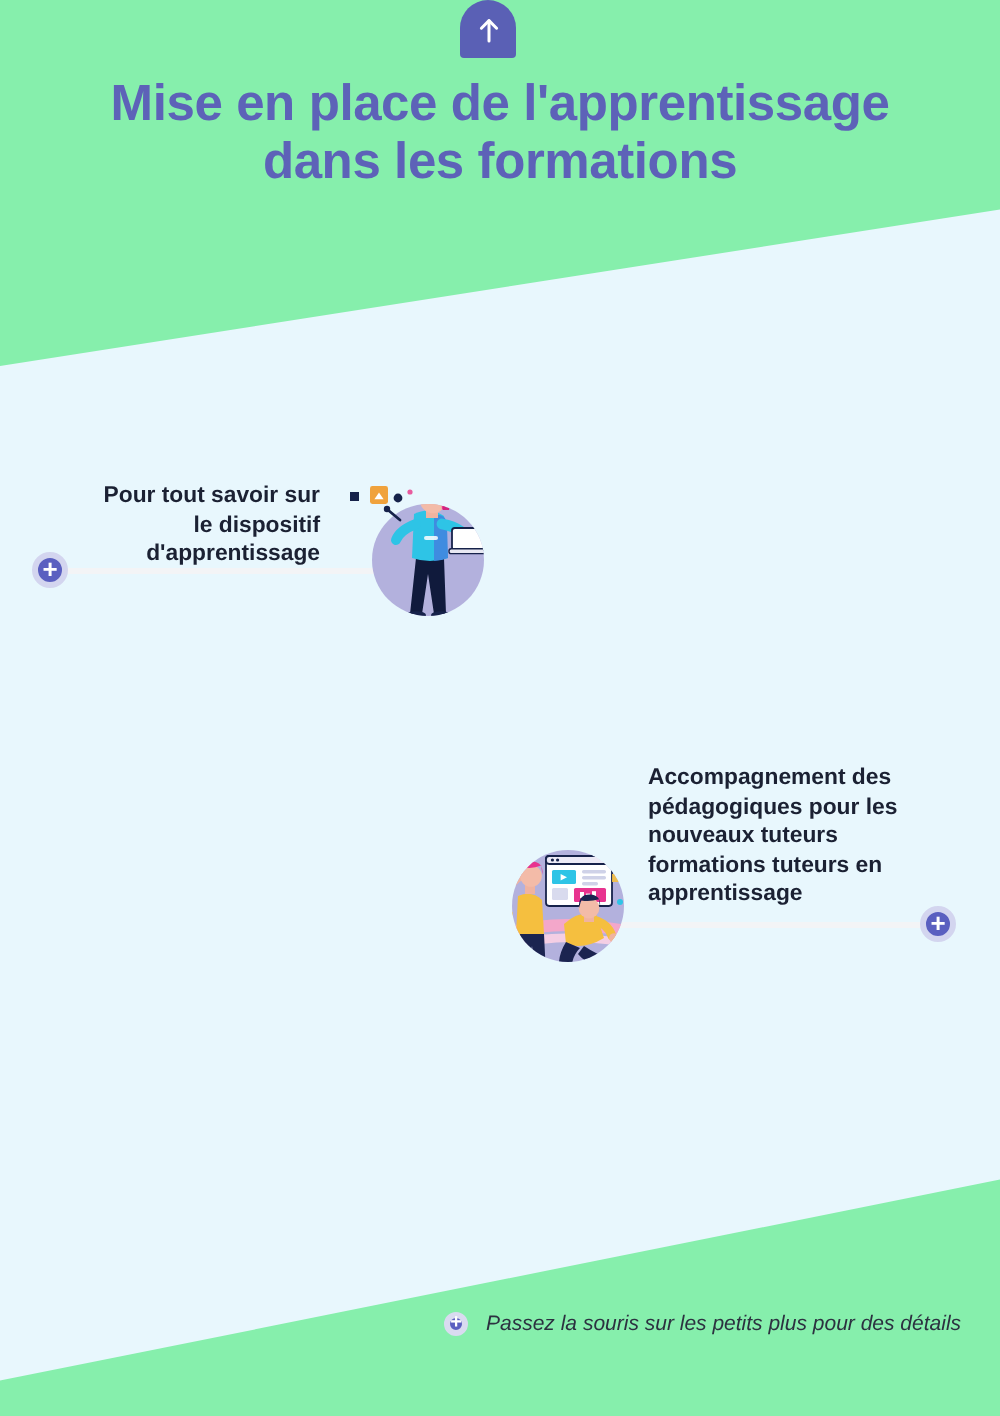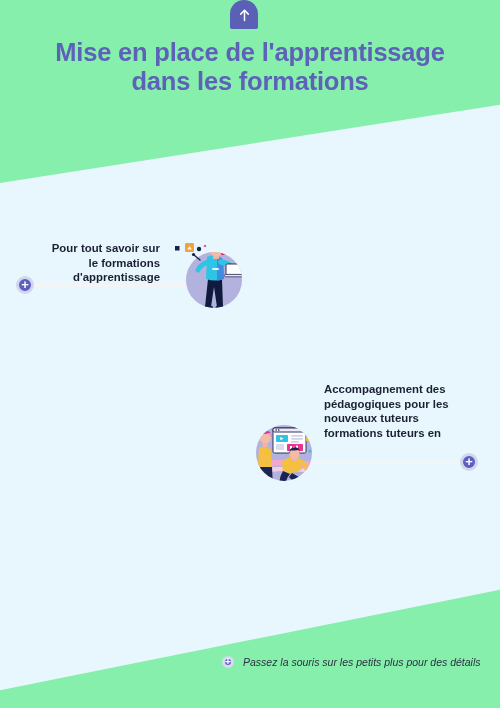--- a/index.html
+++ b/index.html
@@ -177,21 +177,21 @@
   <div class="row">
 
     <div class="connector" style="left:25px; top:284px; width:190px;"></div>
 
     <div class="plus-btn" style="left:16px; top:276px;">
       <span class="glyph">+</span>
     </div>
 
     <div class="row-label right-align" style="left:24px; top:241px; width:136px;">
       <span style="display:block">Pour tout savoir sur</span>
-      <span style="display:block">le formations</span>
+      <span style="display:block">le dispositif</span>
       <span style="display:block">d'apprentissage</span>
     </div>
 
     <div class="illus" style="left:172px; top:241px;">
       <svg width="74" height="70" viewBox="0 0 74 70">
         <defs>
           <clipPath id="clipCircle1">
               <circle cx="42" cy="39" r="28"></circle>
             </clipPath>
         </defs>
@@ -242,20 +242,21 @@
 
     <div class="plus-btn" style="left:460px; top:453px;">
       <span class="glyph">+</span>
     </div>
 
     <div class="row-label left-align" style="left:324px; top:382px; width:150px;">
       <span style="display:block">Accompagnement des</span>
       <span style="display:block">pédagogiques pour les</span>
       <span style="display:block">nouveaux tuteurs</span>
       <span style="display:block">formations tuteurs en</span>
+      <span style="display:block">apprentissage</span>
     </div>
 
     <div class="illus" style="left:246px; top:417px;">
       <svg width="76" height="72" viewBox="0 0 76 72">
         <defs>
           <clipPath id="clipCircle2">
               <circle cx="38" cy="36" r="28"></circle>
             </clipPath>
         </defs>
 

